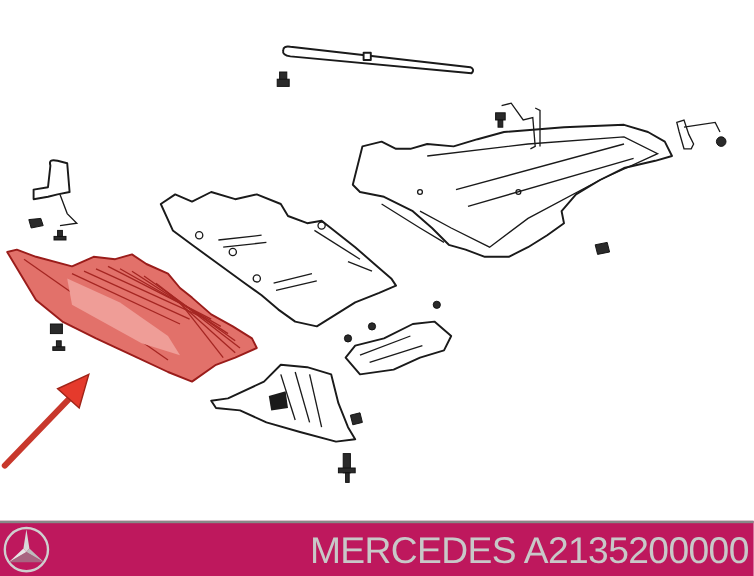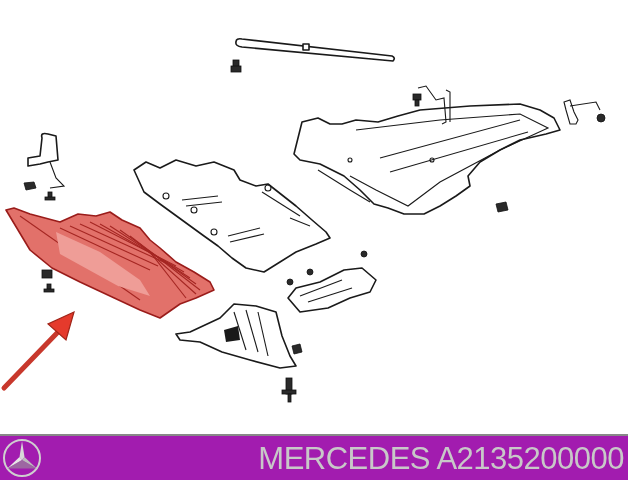--- a/index.html
+++ b/index.html
@@ -1,18 +1,18 @@
 <!DOCTYPE html>
 <html><head>
 <meta charset="utf-8">
 <style>
   html, body { margin: 0; padding: 0; background: #ffffff; }
   body { width: 628px; height: 480px; overflow: hidden; position: relative; font-family: "Liberation Sans", sans-serif; }
   .diagram { position: absolute; left: 0; top: 0; width: 628px; height: 434px; background: #ffffff; }
-  .footer { position: absolute; left: 0; top: 434px; width: 628px; height: 46px; background: #a21caf; border-top: 2px solid #888; box-sizing: border-box; }
+  .footer { position: absolute; left: 0; top: 434px; width: 628px; height: 46px; background: #be185d; border-top: 2px solid #888; box-sizing: border-box; }
   .logo { position: absolute; left: 2px; top: 2px; width: 40px; height: 40px; }
   .footer-text { position: absolute; right: 4px; top: 5px; color: #c8c8c8; font-size: 31px; letter-spacing: -0.5px; font-family: "Liberation Sans", sans-serif; white-space: nowrap; line-height: 36px; }
   .part-line { fill: #ffffff; stroke: #1a1a1a; stroke-width: 1.6; stroke-linejoin: round; }
   .thin { fill: none; stroke: #1a1a1a; stroke-width: 1.1; }
   .red-part { fill: #e2716a; stroke: #9a1c1a; stroke-width: 1.6; stroke-linejoin: round; }
   .red-rib { fill: none; stroke: #a52622; stroke-width: 1.1; }
   .fastener { fill: #2a2a2a; stroke: #111; stroke-width: 0.8; }
 </style>
 </head>
 <body>

